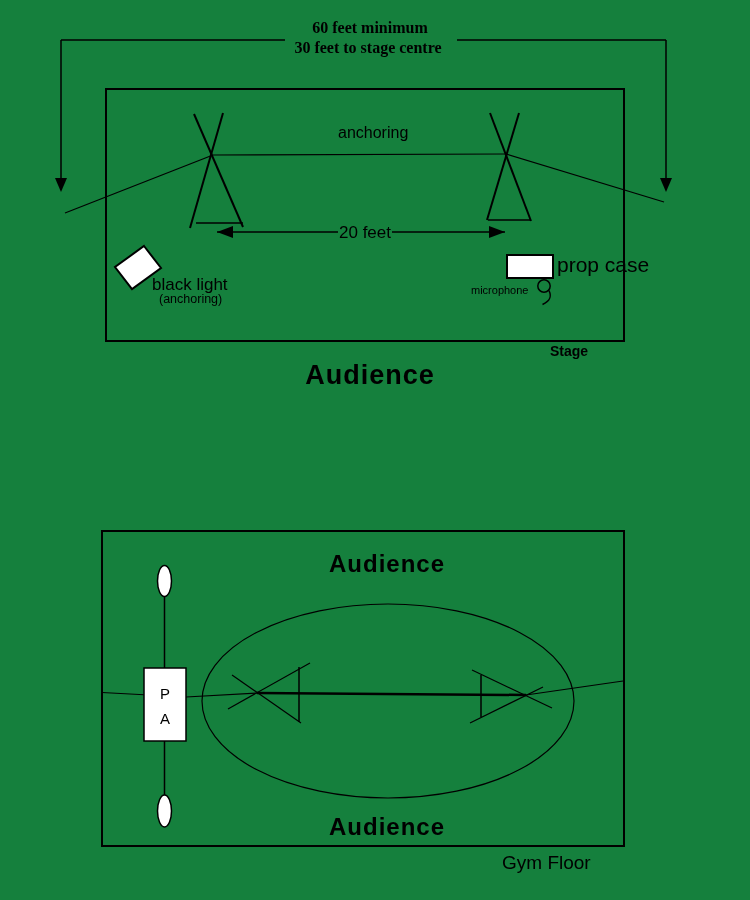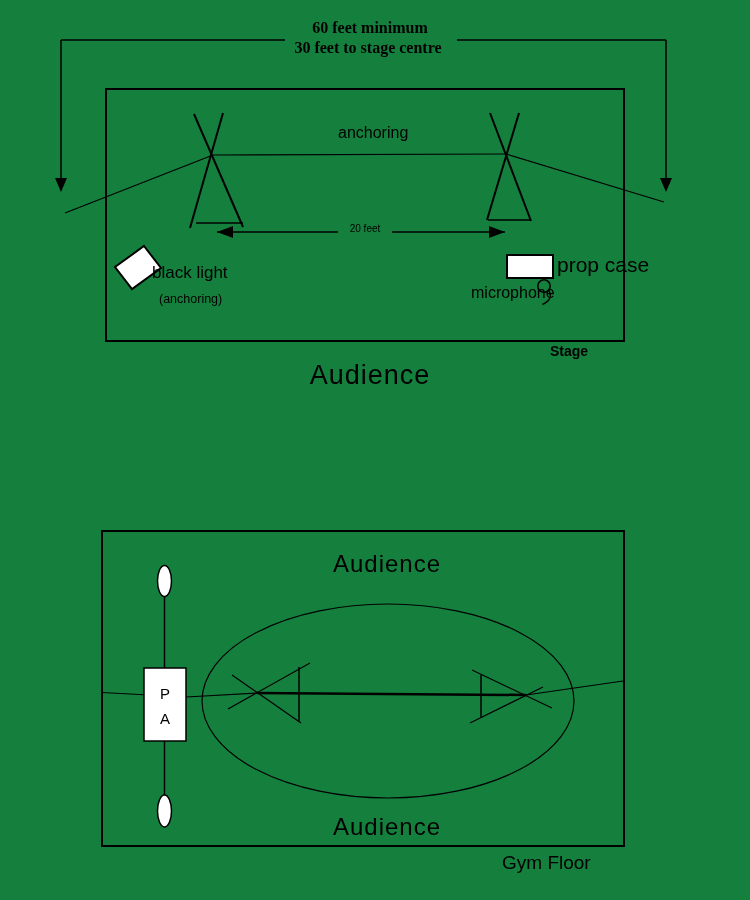--- a/index.html
+++ b/index.html
@@ -18,28 +18,28 @@
     font-family: "Liberation Serif", serif;
     font-weight: 700;
     font-size: 16px;
     line-height: 1.1;
   }
   .sans   { font-family: "Liberation Sans", sans-serif; }
   .center { text-align: center; }
   .t-dim1        { left: 250px; top: 19px;  width: 240px; }
   .t-dim2        { left: 248px; top: 39px;  width: 240px; }
   .t-tightrope   { left: 338px; top: 124px; font-size: 16px; }
-  .t-20feet      { left: 330px; top: 223px; width: 70px; font-size: 10px; }
+  .t-20feet      { left: 330px; top: 223px; width: 70px; font-size: 17px; }
   .t-anchoring   { left: 629px; top: 204px; width: 100px; line-height: 17px; }
-  .t-blacklight  { left: 152px; top: 263px; font-size: 17px; }
+  .t-blacklight  { left: 152px; top: 275px; font-size: 17px; }
   .t-optional    { left: 159px; top: 292px; font-size: 12.5px; }
   .t-propcase    { left: 557px; top: 253px; font-size: 21px; }
-  .t-microphone  { left: 471px; top: 284px; font-size: 16px; }
+  .t-microphone  { left: 471px; top: 284px; font-size: 11px; }
   .t-stage       { left: 550px; top: 343px; font-size: 14px; font-weight: 700; }
-  .audfont       { font-weight: 400; letter-spacing: 1px; text-align: center; }
+  .audfont       { font-weight: 700; letter-spacing: 1px; text-align: center; }
   .t-aud-stage   { left: 285px; top: 360px; width: 170px; font-size: 27px; }
   .t-aud-top     { left: 302px; top: 550px; width: 170px; font-size: 24px; }
   .t-aud-bottom  { left: 302px; top: 813px; width: 170px; font-size: 24px; }
   .t-pa-p        { left: 144px; top: 685px; width: 42px; font-size: 15px; }
   .t-pa-a        { left: 144px; top: 710px; width: 42px; font-size: 15px; }
   .t-gymfloor    { left: 502px; top: 852px; font-size: 19px; font-weight: 400; }
 </style>
 </head>
 <body>
 

